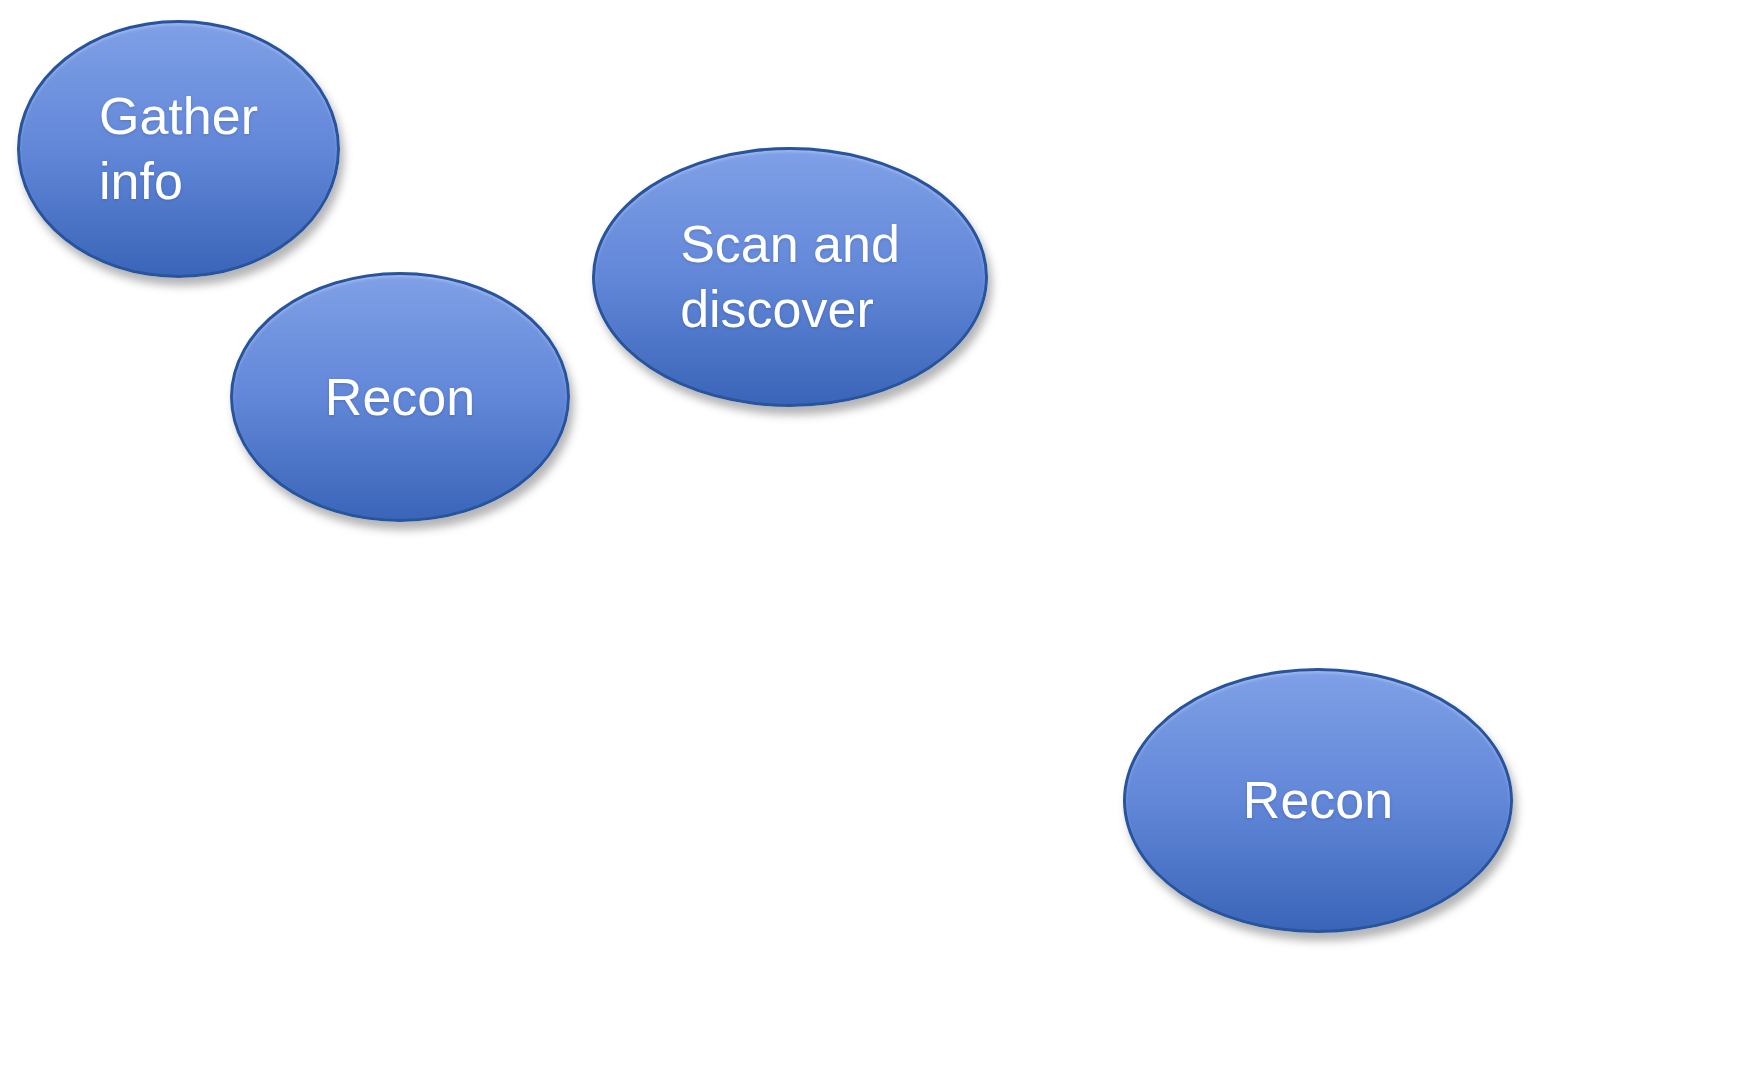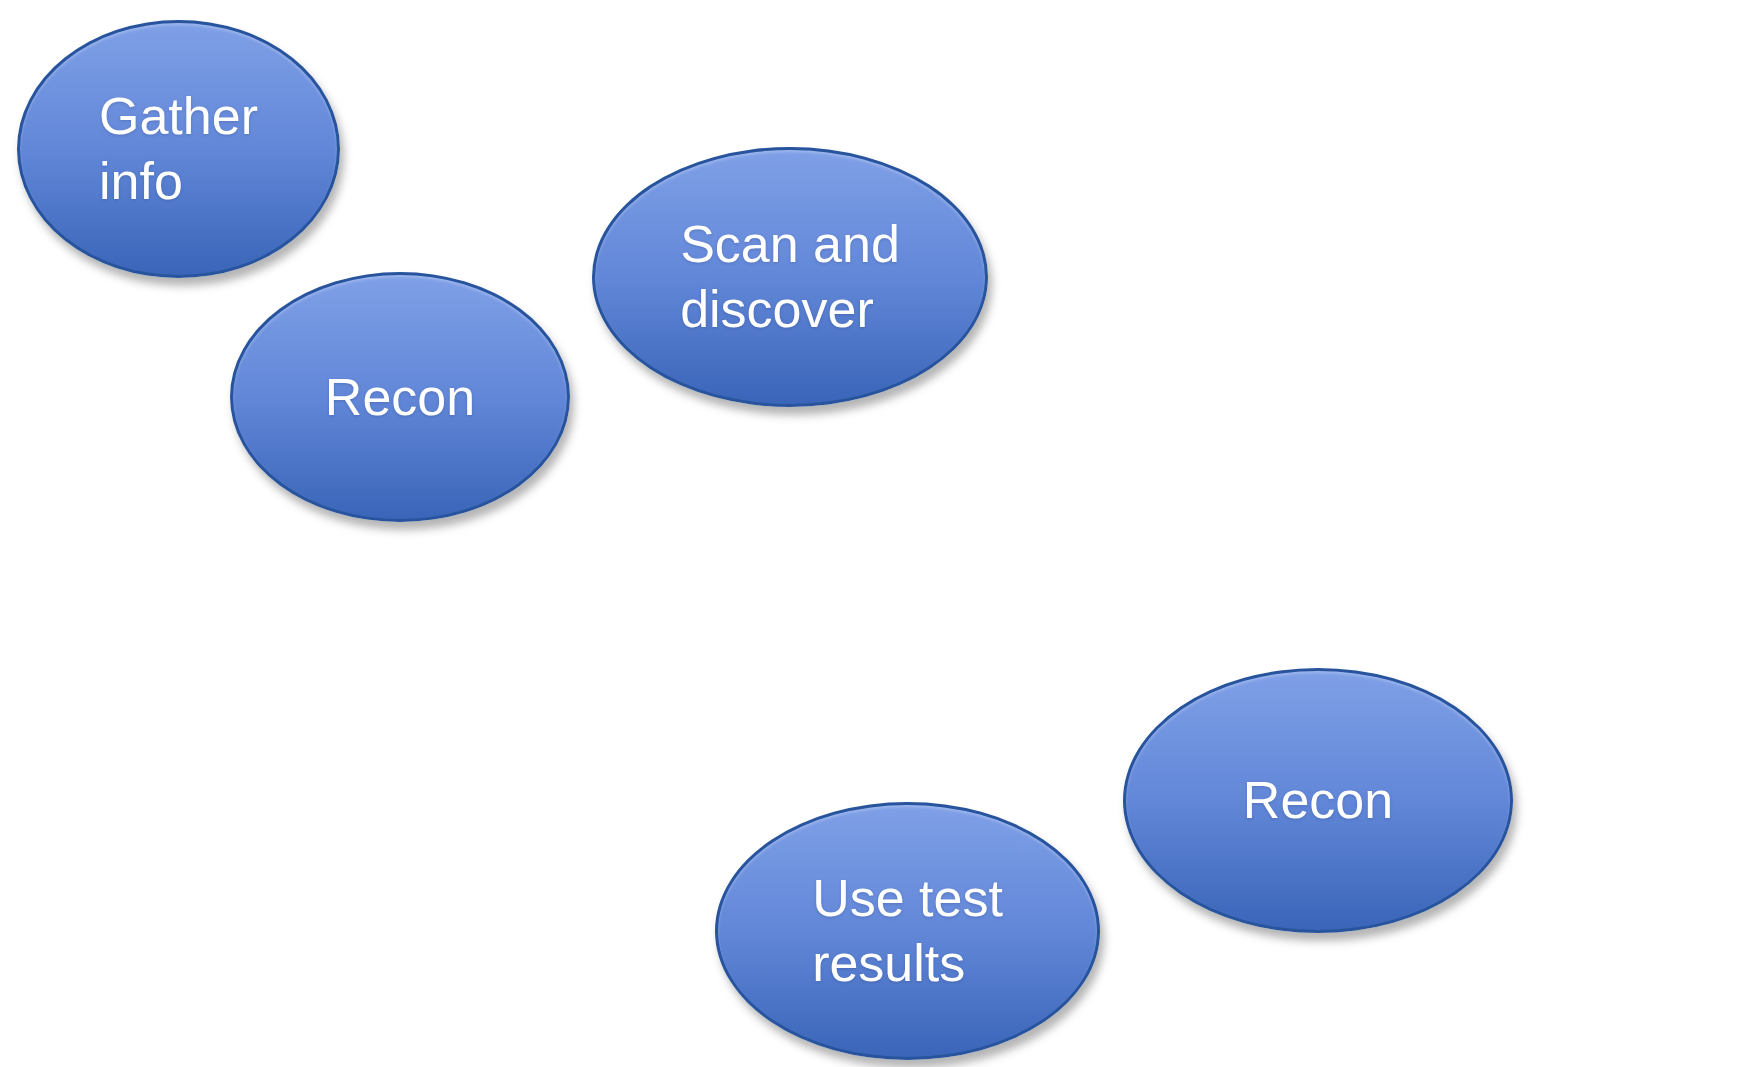--- a/index.html
+++ b/index.html
@@ -66,18 +66,14 @@
   <div class="node n2">
     <span class="label">Recon</span>
   </div>
 
 
 
   <div class="node n6">
     <span class="label">Recon</span>
   </div>
 
-  <div class="node n7">
-    <span class="label">Use test
-results</span>
-  </div>
 
 </div>
 
 </body></html>

